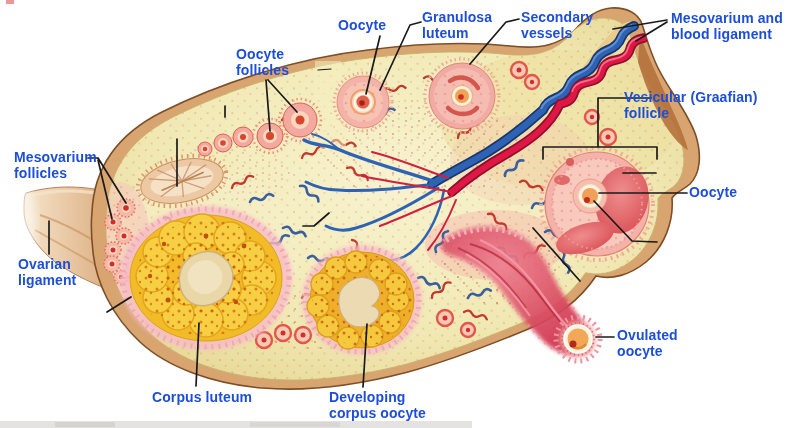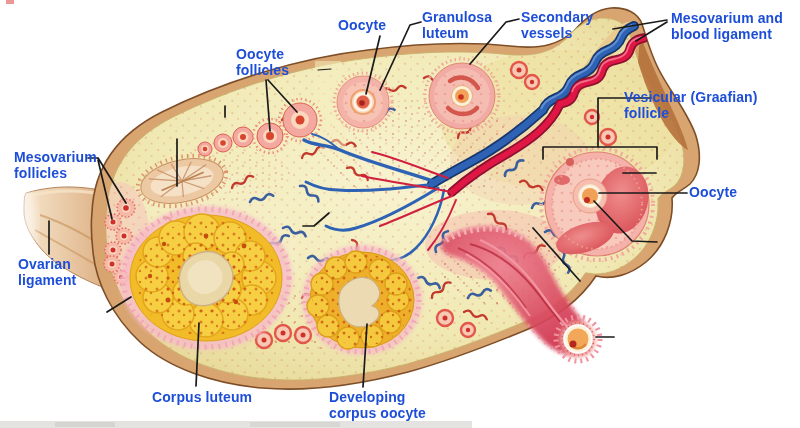--- a/index.html
+++ b/index.html
@@ -392,20 +392,22 @@
 <div class="lbl" style="left:338px;top:17px">Oocyte</div>
 <div class="lbl" style="left:422px;top:9px">Granulosa
 luteum</div>
 <div class="lbl" style="left:521px;top:9px">Secondary
 vessels</div>
 <div class="lbl" style="left:671px;top:10px">Mesovarium and
 blood ligament</div>
 <div class="lbl" style="left:624px;top:89px">Vesicular (Graafian)
 follicle</div>
 <div class="lbl" style="left:689px;top:184px">Oocyte</div>
+<div class="lbl" style="left:617px;top:327px">Ovulated
+oocyte</div>
 <div class="lbl" style="left:14px;top:149px">Mesovarium
 follicles</div>
 <div class="lbl" style="left:236px;top:46px">Oocyte
 follicles</div>
 <div class="lbl" style="left:18px;top:256px">Ovarian
 ligament</div>
 <div class="lbl" style="left:152px;top:389px">Corpus luteum</div>
 <div class="lbl" style="left:329px;top:389px">Developing
 corpus oocyte</div>
 </div>

